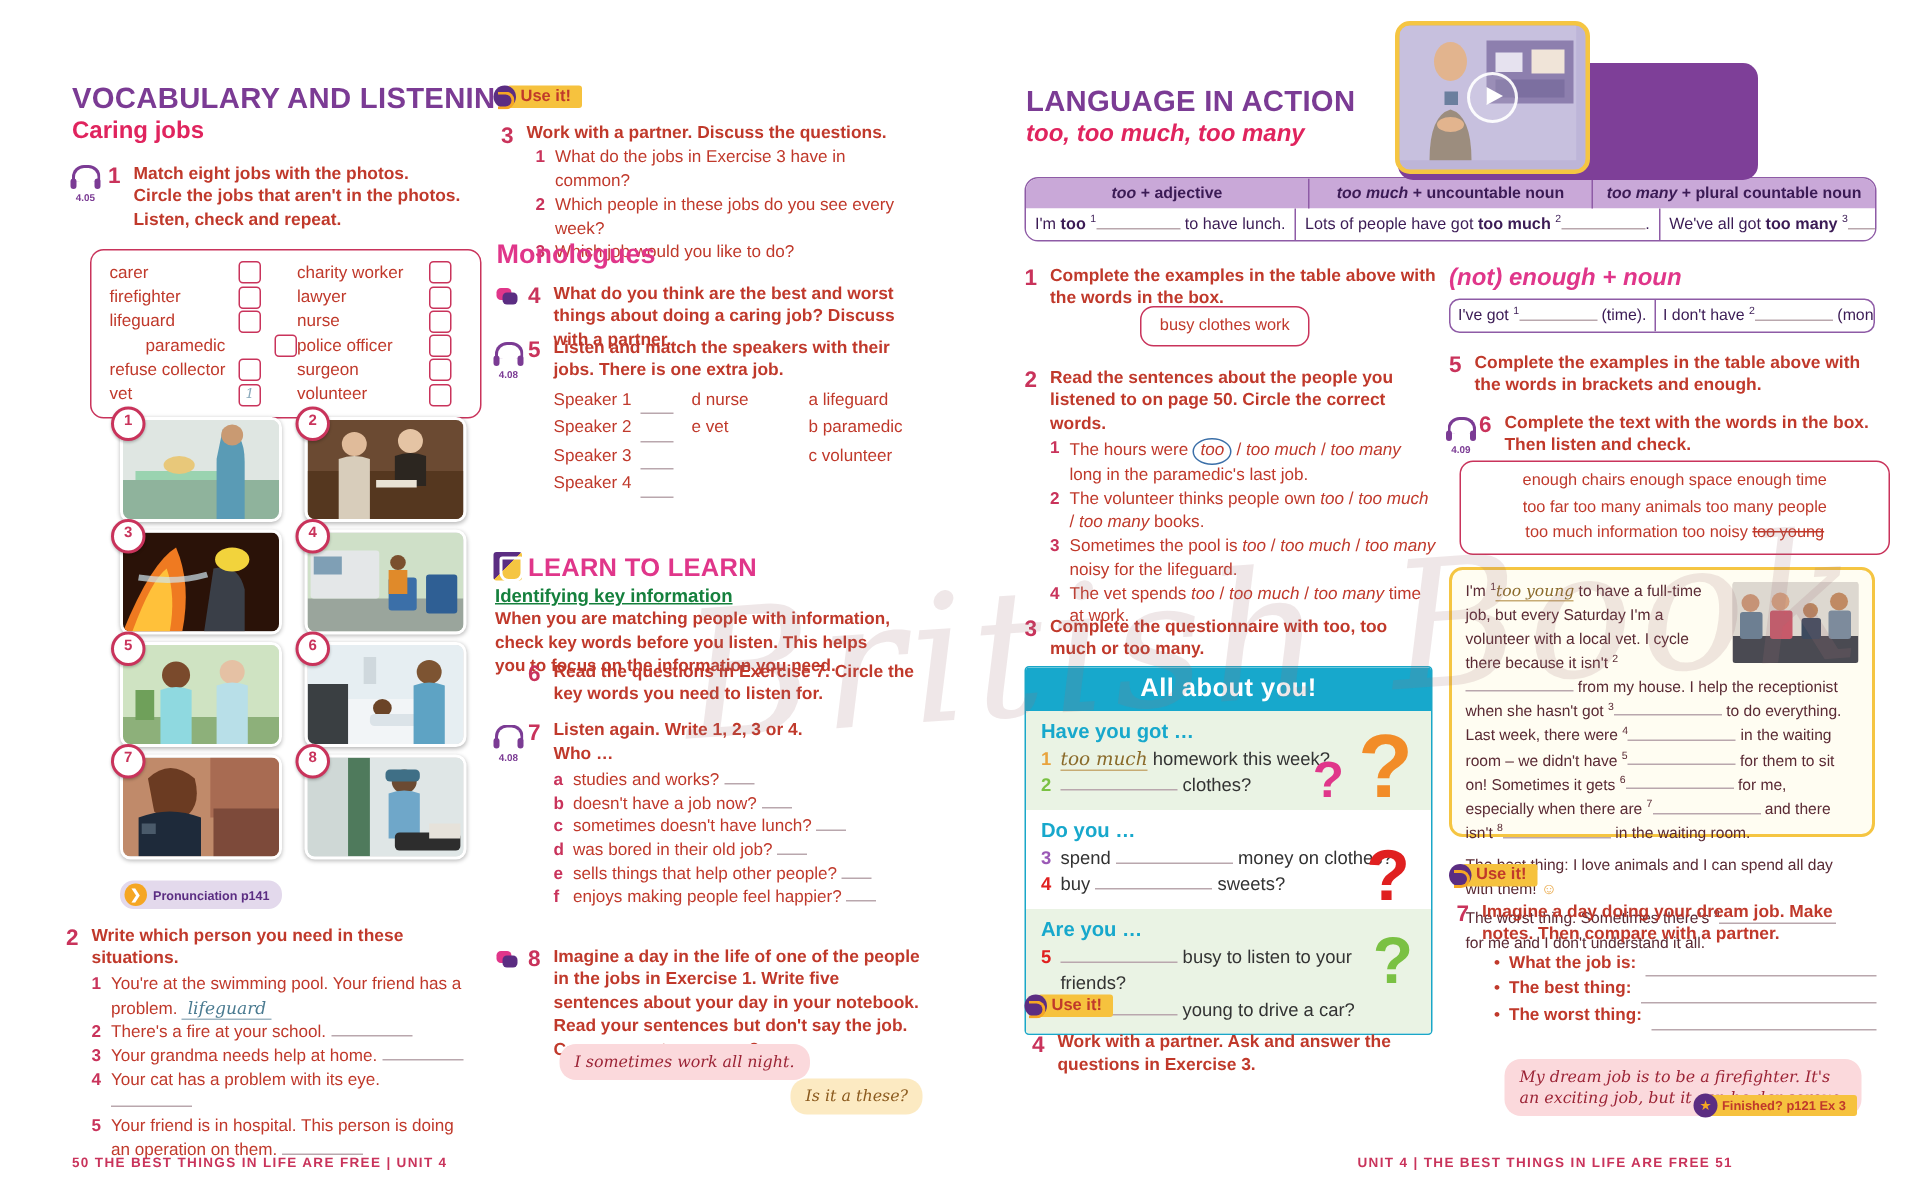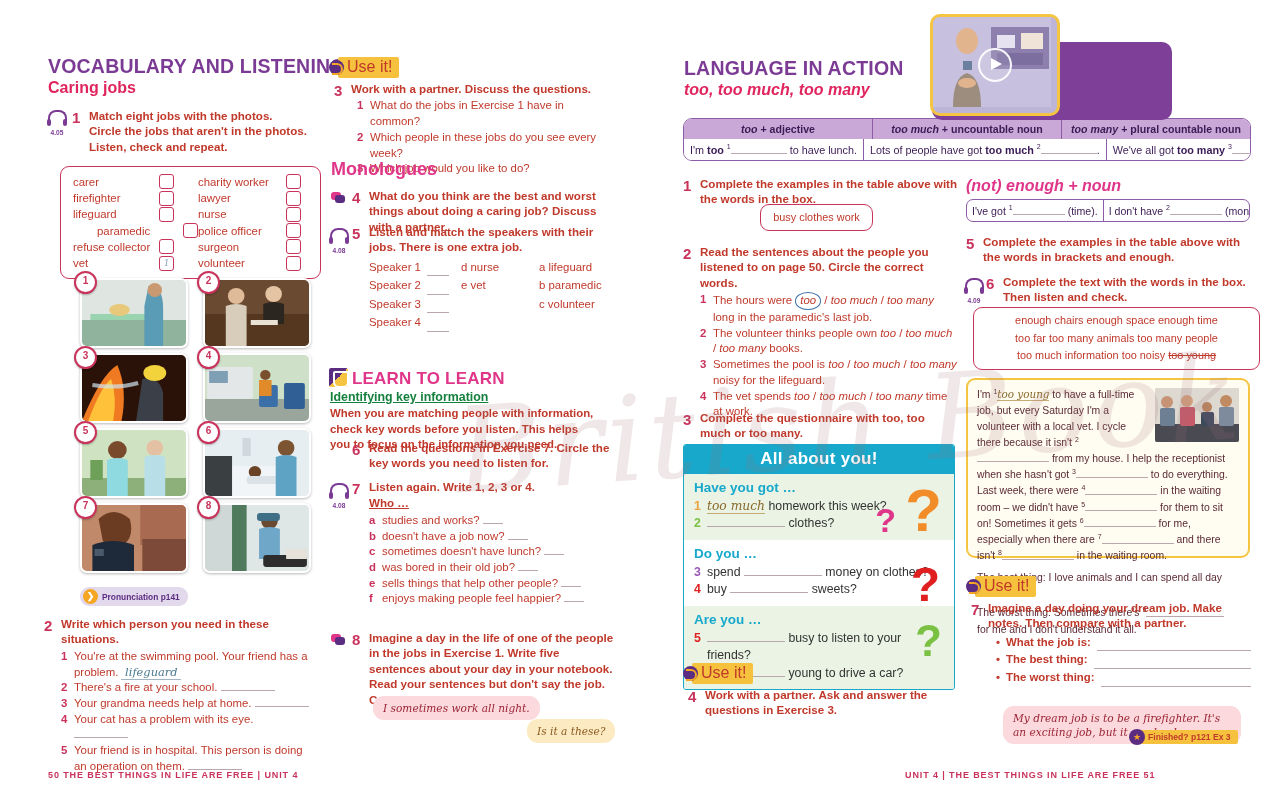--- a/index.html
+++ b/index.html
@@ -116,21 +116,21 @@
   .useit{position:absolute;display:flex;align-items:center;}
   .useit .circ{
     width:15px;height:15px;border-radius:50%;background:#5B2D82;
     position:relative;z-index:2;
   }
   .useit .circ:after{
     content:"";position:absolute;left:3px;top:3.5px;width:9px;height:8px;
     border:2px solid #F5A623;border-left:none;border-radius:0 6px 6px 0;
   }
   .useit .lbl{
-    background:#F6C23E;color:#C0392B;font-size:16px;font-weight:normal;
+    background:#F6C23E;color:#C0392B;font-size:11px;font-weight:bold;
     padding:1px 7px 1.5px 9px;margin-left:-6px;border-radius:2px;
   }
 
   
   .l2l{position:absolute;display:flex;align-items:center;}
   .l2l .shield{
     width:19px;height:21px;position:relative;margin-right:4px;
   }
   .l2l .shield .sq{
     position:absolute;left:0;top:0;width:19px;height:19px;
@@ -494,21 +494,21 @@
     <span class="lbl">Use it!</span>
   </div>
 
   <div class="ex" style="left:334px;top:81px;width:280px;">
     <div class="ex-num">3</div>
     <div style="width:262px;">
       <div class="ex-body">Work with a partner. Discuss the questions.</div>
       <div class="sub-list" id="ex3-items" style="padding-left:6px;">
           <div class="sub-row">
        <span class="sub-n" style="width:13px;flex:0 0 13px;">1</span>
-       <span>What do the jobs in Exercise 1 have in common?</span>
+       <span>What do the jobs in Exercise 3 have in common?</span>
      </div>
           <div class="sub-row">
        <span class="sub-n" style="width:13px;flex:0 0 13px;">2</span>
        <span>Which people in these jobs do you see every week?</span>
      </div>
           <div class="sub-row">
        <span class="sub-n" style="width:13px;flex:0 0 13px;">3</span>
        <span>Which job would you like to do?</span>
      </div>
         </div>
@@ -594,21 +594,21 @@
   </div>
 
   <div class="audio" style="left:328px;top:483px;">
     <span class="hp"></span>
     <span class="tr">4.08</span>
   </div>
   <div class="ex" style="left:352px;top:479px;width:265px;">
     <div class="ex-num">7</div>
     <div style="width:250px;">
       <div class="ex-body">Listen again. Write 1, 2, 3 or 4.</div>
-      <div class="ex-body" style="margin-top:1px;text-decoration:underline;">Who …</div>
+      <div class="ex-body" style="margin-top:1px;">Who …</div>
       <div class="sub-list" id="ex7-items">
           <div class="sub-row">
      <span class="sub-n">a</span>
      <span>studies and works?
        <span class="blank" style="width:20px;"></span></span>
    </div>
           <div class="sub-row">
      <span class="sub-n">b</span>
      <span>doesn't have a job now?
        <span class="blank" style="width:20px;"></span></span>

